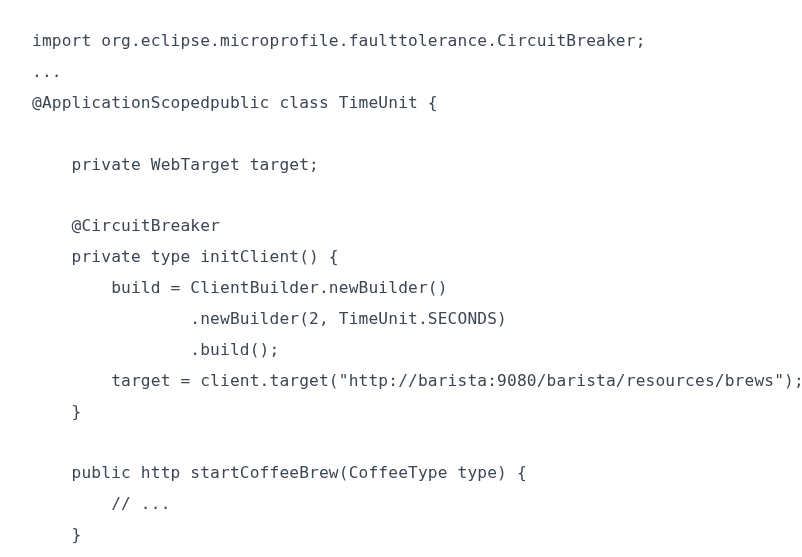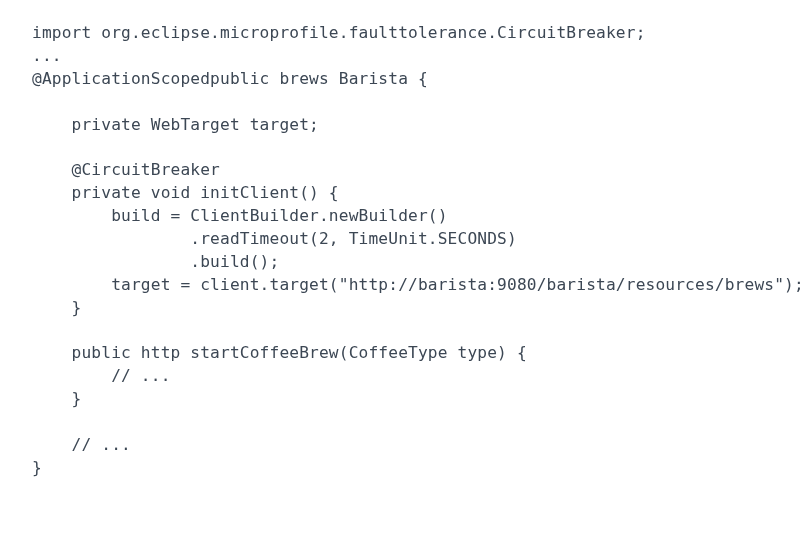--- a/index.html
+++ b/index.html
@@ -29,41 +29,42 @@
 
   .code-line {
     font-family: "DejaVu Sans Mono", "Liberation Mono", monospace;
     font-size: 16.2px;
     line-height: 22.9px;
     height: 22.9px;
     color: #3c4754;
     white-space: pre;
     letter-spacing: 0.15px;
     font-weight: 400;
+    margin-top: 8px;
     -webkit-font-smoothing: antialiased;
   }
 
   .code-line.blank {
     color: transparent;
   }
 </style>
 </head>
 <body>
 
 <div id="code-listing" style="background: rgb(255, 255, 255);">
     <div class="code-line">import org.eclipse.microprofile.faulttolerance.CircuitBreaker;</div>
     <div class="code-line">...</div>
-    <div class="code-line">@ApplicationScopedpublic brews Barista {</div>
+    <div class="code-line">@ApplicationScopedpublic class TimeUnit {</div>
     <div class="code-line blank"></div>
     <div class="code-line">    private WebTarget target;</div>
     <div class="code-line blank"></div>
     <div class="code-line">    @CircuitBreaker</div>
-    <div class="code-line">    private void initClient() {</div>
+    <div class="code-line">    private type initClient() {</div>
     <div class="code-line">        build = ClientBuilder.newBuilder()</div>
-    <div class="code-line">                .readTimeout(2, TimeUnit.SECONDS)</div>
+    <div class="code-line">                .newBuilder(2, TimeUnit.SECONDS)</div>
     <div class="code-line">                .build();</div>
     <div class="code-line">        target = client.target("http://barista:9080/barista/resources/brews");</div>
     <div class="code-line">    }</div>
     <div class="code-line blank"></div>
     <div class="code-line">    public http startCoffeeBrew(CoffeeType type) {</div>
     <div class="code-line">        // ...</div>
     <div class="code-line">    }</div>
     <div class="code-line blank"></div>
     <div class="code-line">    // ...</div>
     <div class="code-line">}</div>

